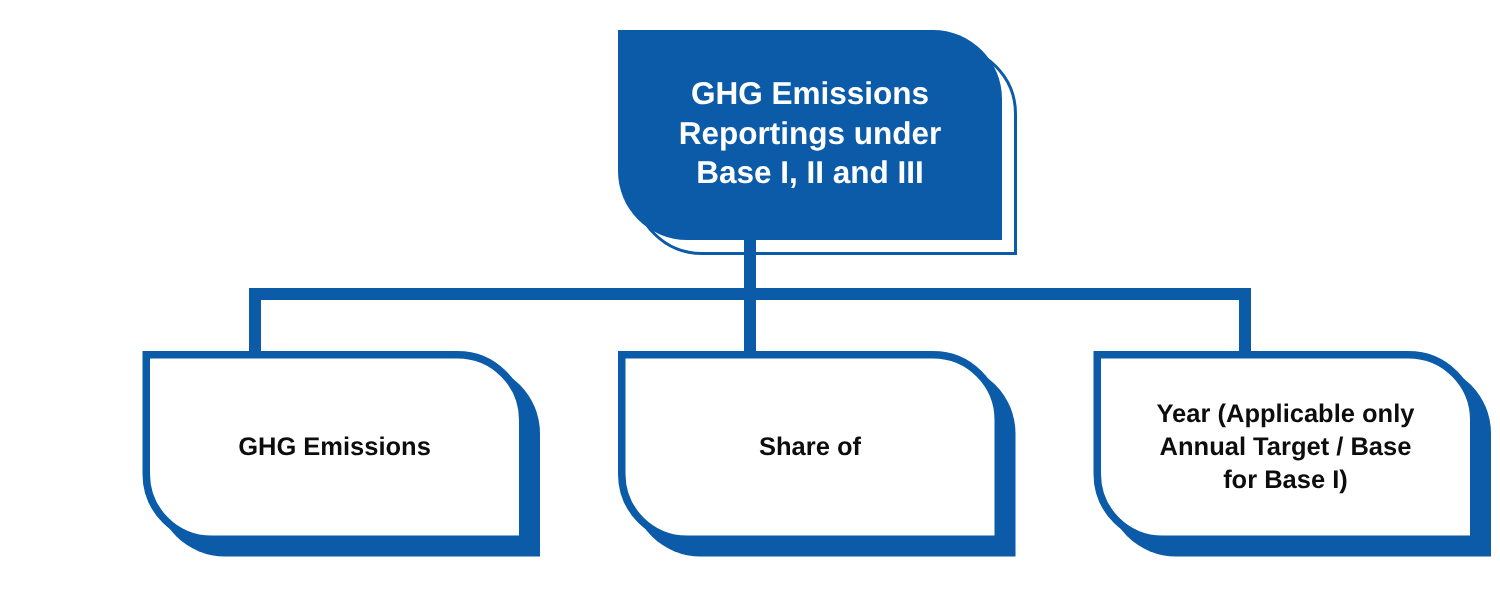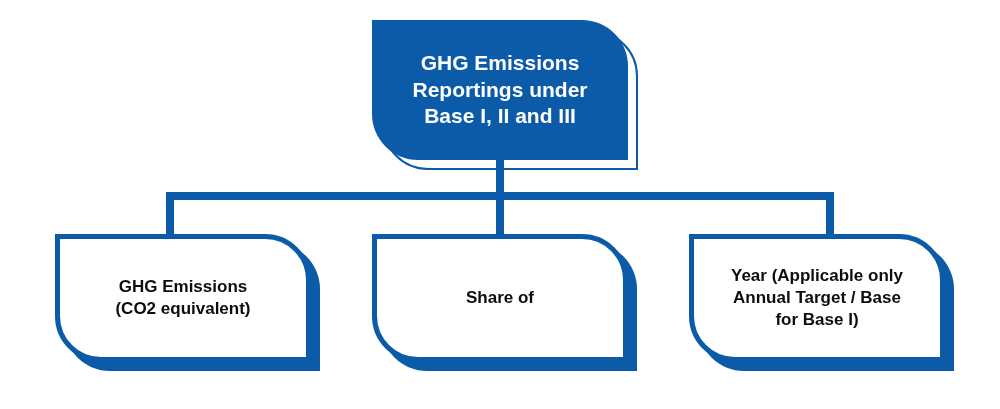--- a/index.html
+++ b/index.html
@@ -22,20 +22,21 @@
 
   
   .connector {
     position: absolute;
     background: #0B5BA8;
   }
 
   
   .node {
     position: absolute;
+    margin-left: 40px;
   }
   .node-shadow,
   .node-face {
     position: absolute;
     top: 0;
     left: 0;
     width: 100%;
     height: 100%;
     box-sizing: border-box;
     border-radius: 0 46px 0 46px;
@@ -119,21 +120,20 @@
       <span class="line">Reportings under</span>
       <span class="line">Base I, II and III</span>
     </div>
   </div>
 
   <div class="node node-leaf" style="left:55px; top:234px; width:256px; height:128px;">
     <div class="node-shadow"></div>
     <div class="node-face"></div>
     <div class="node-label">
       <span class="line">GHG Emissions</span>
-      <span class="line">(CO2 equivalent)</span>
     </div>
   </div>
 
   <div class="node node-leaf" style="left:372px; top:234px; width:256px; height:128px;">
     <div class="node-shadow"></div>
     <div class="node-face"></div>
     <div class="node-label">
       <span class="line">Share of</span>
     </div>
   </div>

